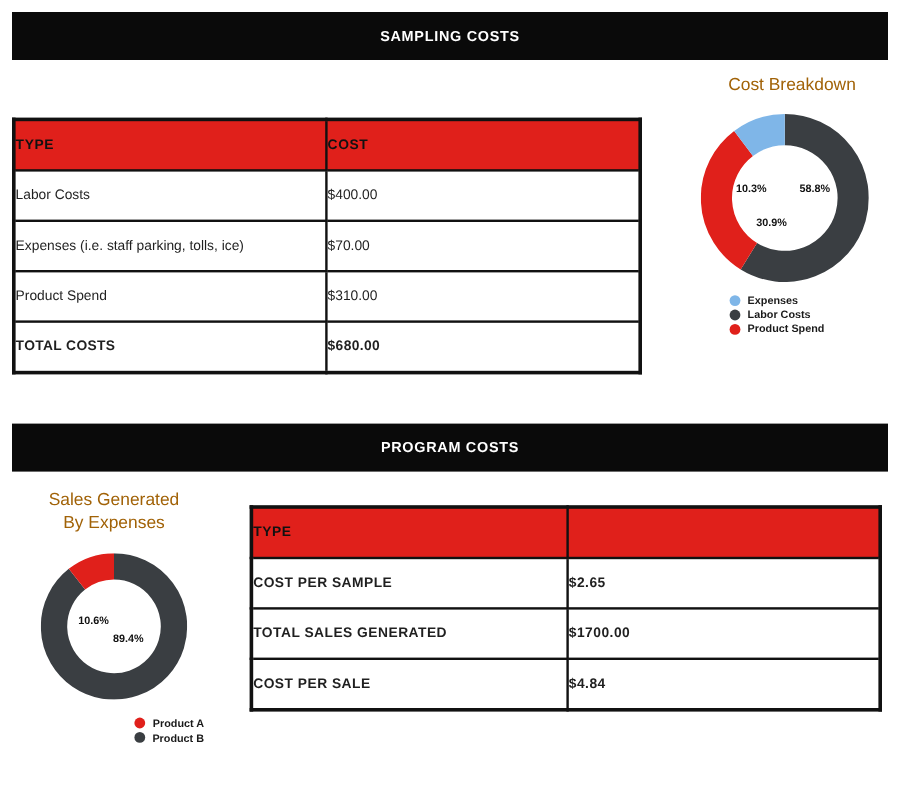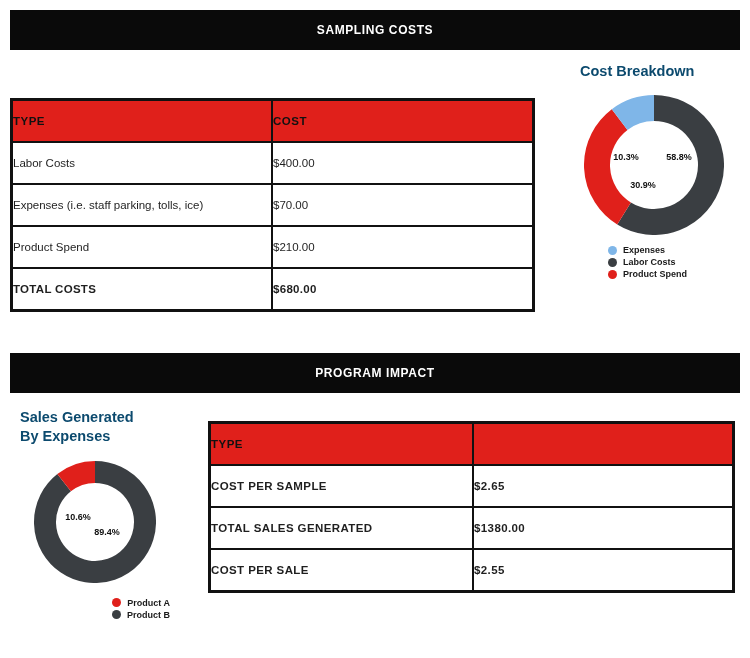--- a/index.html
+++ b/index.html
@@ -66,25 +66,25 @@
   #table-sampling col.c2 { width: 261px; }
 
   #table-impact { left: 208px; top: 421px; width: 527px; }
   #table-impact col.c1 { width: 262px; }
   #table-impact col.c2 { width: 259px; }
   #table-impact td { letter-spacing: 0.4px; font-weight: bold; }
 
   
   .chart-block { position: absolute; }
   .chart-title {
-    text-align: left;
+    text-align: center;
     font-size: 14.5px;
-    color: #0c4a6e;
+    color: #a16207;
     line-height: 1.28;
-    font-weight: bold;
+    font-weight: normal;
   }
   .donut-wrap { position: relative; }
   .donut-svg { display: block; }
   .slice-label {
     font-family: "Liberation Sans", sans-serif;
     font-size: 9px;
     font-weight: bold;
     fill: #111111;
     stroke: #ffffff;
     stroke-width: 2px;
@@ -131,21 +131,21 @@
     <tr>
       <td>Labor Costs</td>
       <td>$400.00</td>
     </tr>
     <tr>
       <td>Expenses (i.e. staff parking, tolls, ice)</td>
       <td>$70.00</td>
     </tr>
     <tr>
       <td>Product Spend</td>
-      <td>$210.00</td>
+      <td>$310.00</td>
     </tr>
     <tr class="row-total">
       <td>TOTAL COSTS</td>
       <td>$680.00</td>
     </tr>
   </tbody>
 </table>
 
 <div class="chart-block" id="chart-cost-breakdown">
   <div class="chart-title">Cost Breakdown</div>
@@ -174,21 +174,21 @@
       <span class="legend-text">Labor Costs</span>
     </div>
     <div class="legend-row">
       <span class="legend-dot" style="background:#E0201B"></span>
       <span class="legend-text">Product Spend</span>
     </div>
   </div>
 </div>
 
 <div class="banner" id="banner-program">
-  <span class="banner-label">PROGRAM IMPACT</span>
+  <span class="banner-label">PROGRAM COSTS</span>
 </div>
 
 <div class="chart-block" id="chart-sales-product">
   <div class="chart-title">
     <div>Sales Generated</div>
     <div>By Expenses</div>
   </div>
 
   <div class="donut-wrap">
     <svg class="donut-svg" width="122" height="122" viewBox="0 0 122 122">
@@ -224,20 +224,20 @@
       <th></th>
     </tr>
   </thead>
   <tbody>
     <tr>
       <td>COST PER SAMPLE</td>
       <td>$2.65</td>
     </tr>
     <tr>
       <td>TOTAL SALES GENERATED</td>
-      <td>$1380.00</td>
+      <td>$1700.00</td>
     </tr>
     <tr>
       <td>COST PER SALE</td>
-      <td>$2.55</td>
+      <td>$4.84</td>
     </tr>
   </tbody>
 </table>
 
 </body></html>

